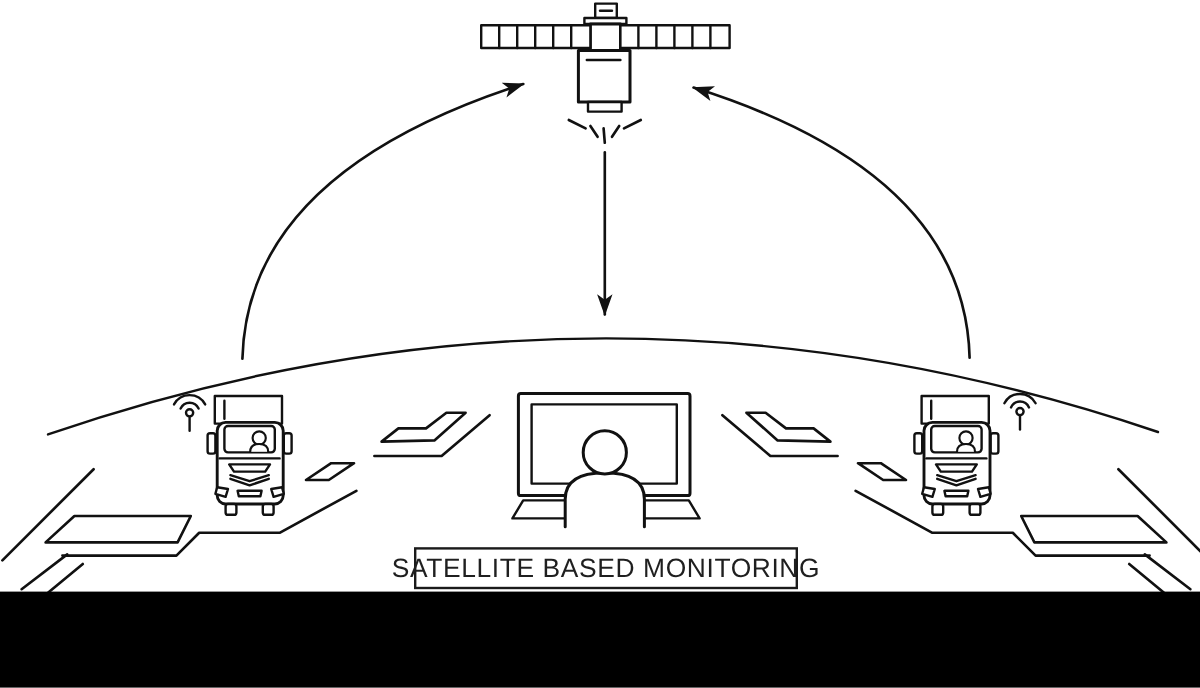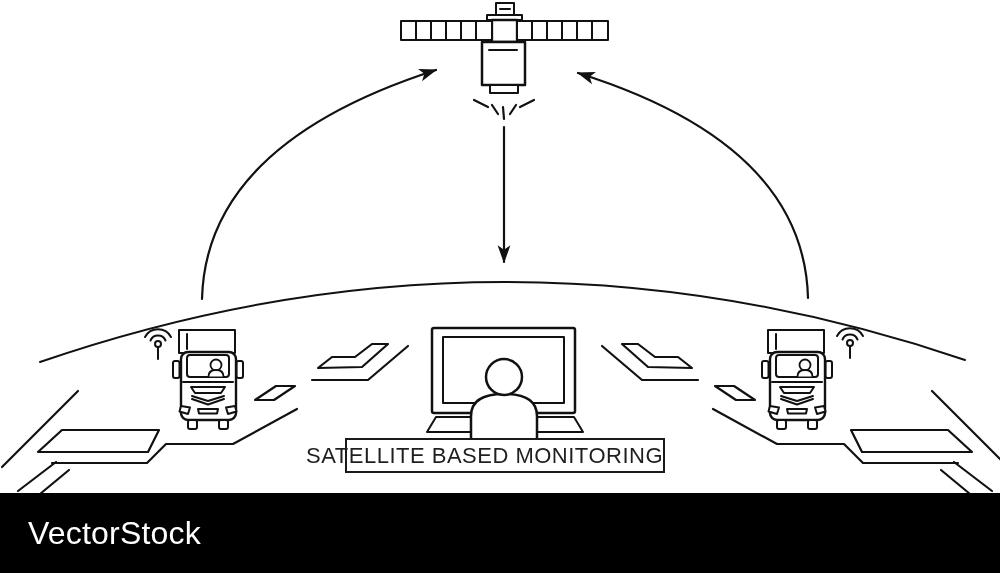--- a/index.html
+++ b/index.html
@@ -3,23 +3,23 @@
 <meta charset="utf-8">
 <style>
   html,body{margin:0;padding:0;}
   body{
     width:1000px;height:573px;position:relative;overflow:hidden;
     background:#ffffff;
     font-family:"Liberation Sans", sans-serif;
   }
   .canvas{position:absolute;left:0;top:0;}
   .label-box{
-    position:absolute;left:345px;top:438px;width:320px;height:35px;
+    position:absolute;left:345px;top:456px;width:320px;height:35px;
     box-sizing:border-box;border:2px solid #1a1a1a;background:#ffffff;
-    display:flex;align-items:center;justify-content:flex-end;
+    display:flex;align-items:center;justify-content:center;
     font-size:22px;font-weight:400;letter-spacing:.5px;color:#1f1f1f;
     white-space:nowrap;z-index:3;
   }
   .watermark-bar{
     position:absolute;left:0;top:493px;width:1000px;height:80px;
     box-sizing:border-box;background:#000000;color:#ffffff;
     display:flex;align-items:center;justify-content:space-between;
     padding:0 28px;z-index:4;
   }
   .brand{font-size:32px;letter-spacing:.2px;}
@@ -141,14 +141,13 @@
       <circle cx="504" cy="377" r="18" fill="#ffffff" stroke-width="2.5"></circle>
     </g>
   </g>
 </svg>
 
 <div class="label-box">
   <span>SATELLITE BASED MONITORING</span>
 </div>
 
 <div class="watermark-bar">
-  <span class="brand">VectorStock</span>
 </div>
 
 </body></html>

